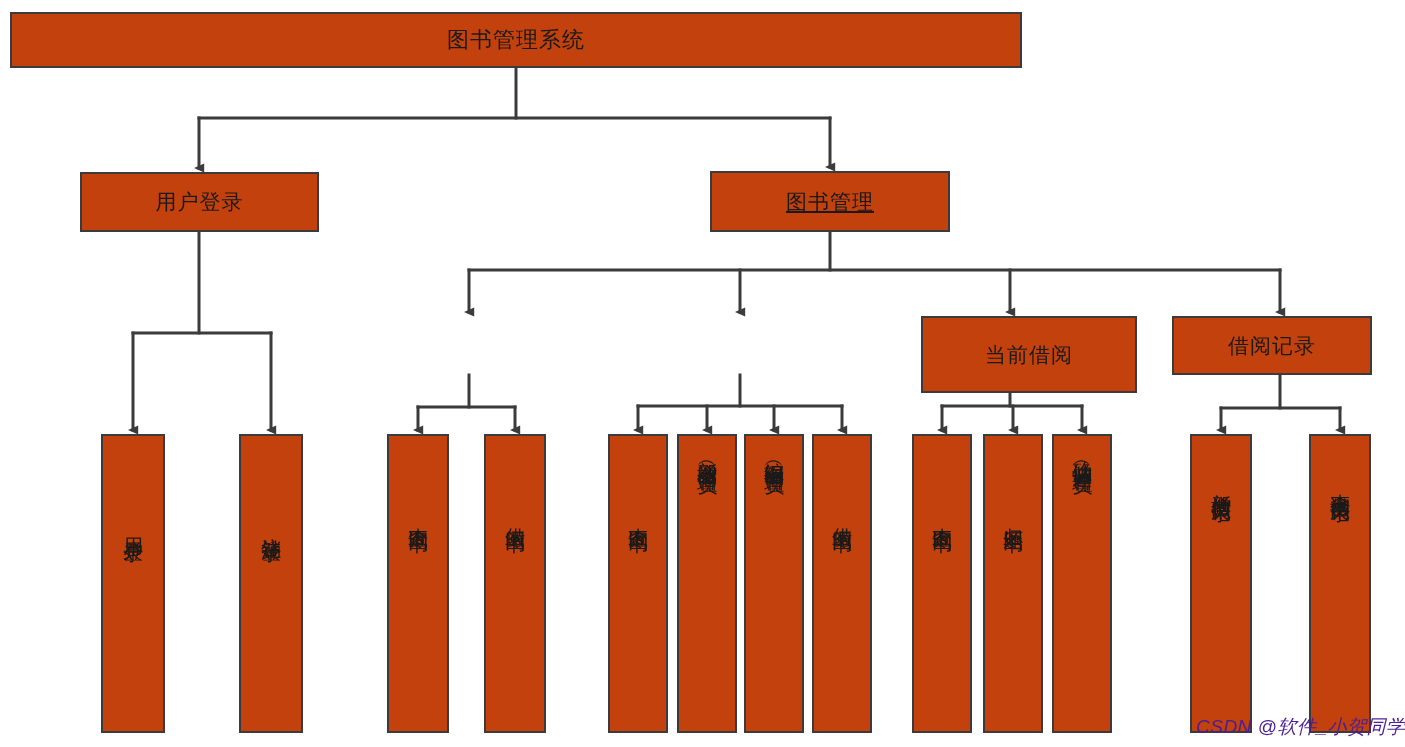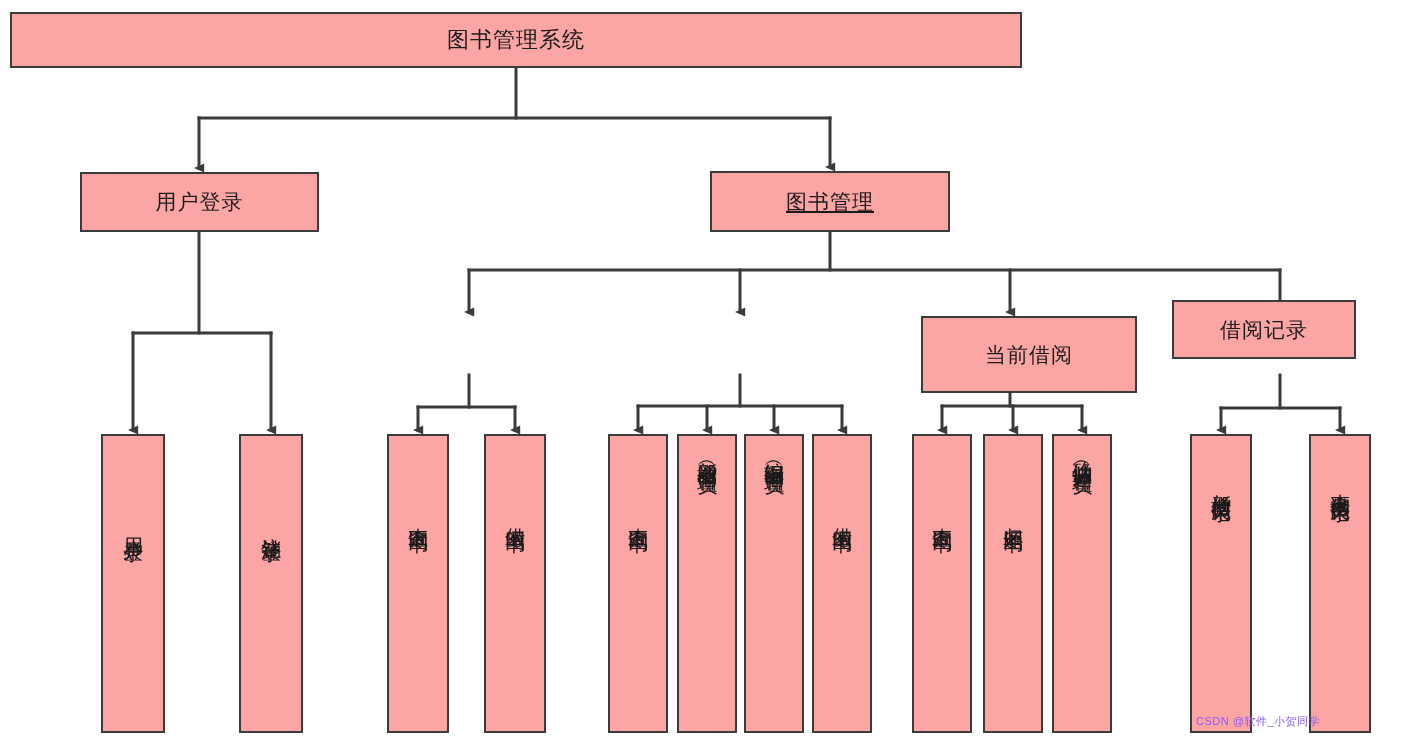--- a/index.html
+++ b/index.html
@@ -23,21 +23,21 @@
     left: 0;
     top: 0;
     width: 1405px;
     height: 747px;
     pointer-events: none;
   }
   .node {
     position: absolute;
     box-sizing: border-box;
     border: 2.5px solid #3b3b3b;
-    background: #fca5a5;
+    background: #c2410c;
     display: flex;
     align-items: center;
     justify-content: center;
     color: #1a1a1a;
   }
   .node.horiz {
     font-size: 21px;
     letter-spacing: 1px;
     line-height: 1.2;
   }
@@ -53,24 +53,25 @@
     writing-mode: vertical-rl;
     text-orientation: upright;
     font-size: 20px;
     line-height: 1.28;
     letter-spacing: 2px;
     white-space: nowrap;
     color: #1a1a1a;
   }
   .watermark {
     position: absolute;
-    font-size: 11px;
-    color: #8b5cf6;
+    font-size: 19px;
+    color: #4c1d95;
     white-space: nowrap;
     letter-spacing: 0.5px;
+    font-style: italic;
   }
 </style>
 </head>
 <body>
 
 <div id="canvas">
 
   <svg id="edges" viewBox="0 0 1405 747" xmlns="http://www.w3.org/2000/svg">
     <defs>
       <marker id="arrow" markerWidth="12" markerHeight="12" refX="5.2" refY="6" orient="auto" markerUnits="userSpaceOnUse">
@@ -131,21 +132,21 @@
   <div class="node horiz" style="left:80px; top:172px; width:239px; height:60px;">
     <span>用户登录</span>
   </div>
   <div class="node horiz" style="left:710px; top:171px; width:240px; height:61px;text-decoration:underline;">
     <span>图书管理</span>
   </div>
 
   <div class="node horiz" style="left:902px; top:316px; width:216px; height:77px;margin-left:19px;">
     <span>当前借阅</span>
   </div>
-  <div class="node horiz" style="left:1172px; top:300px; width:184px; height:59px;">
+  <div class="node horiz" style="left:1172px; top:316px; width:200px; height:59px;">
     <span>借阅记录</span>
   </div>
 
   <div class="node leaf" style="left:101px; top:434px; width:64px; height:299px; padding-top:86px;">
     <span class="vtext">用户登录</span>
   </div>
   <div class="node leaf" style="left:239px; top:434px; width:64px; height:299px; padding-top:86px;">
     <span class="vtext">注销登录</span>
   </div>
 

